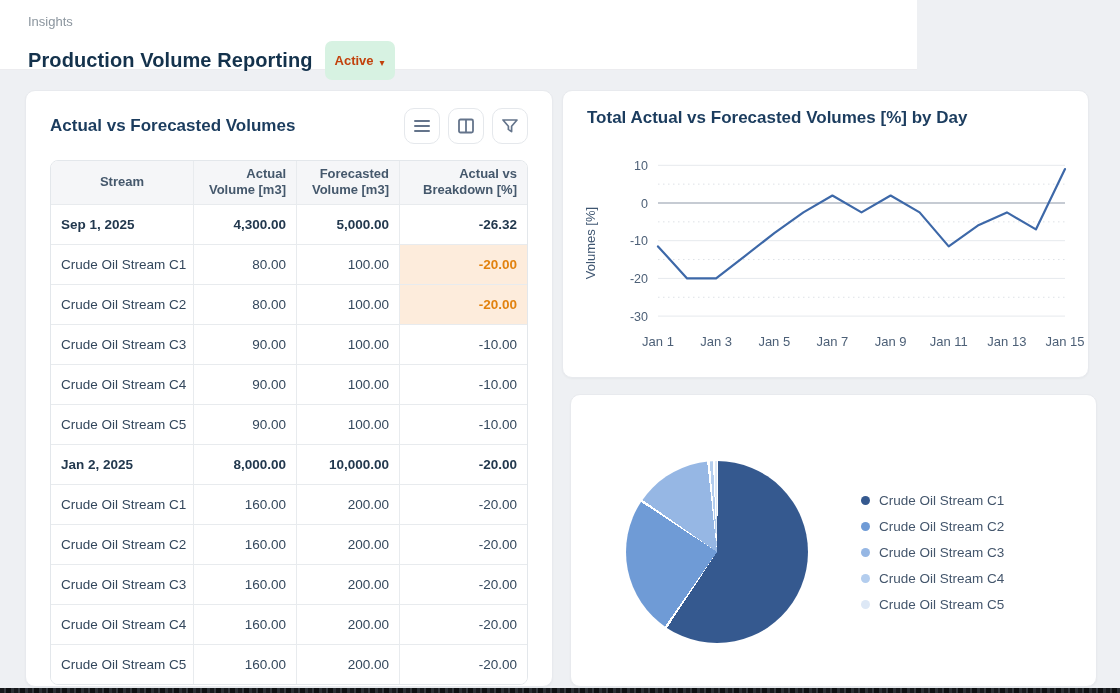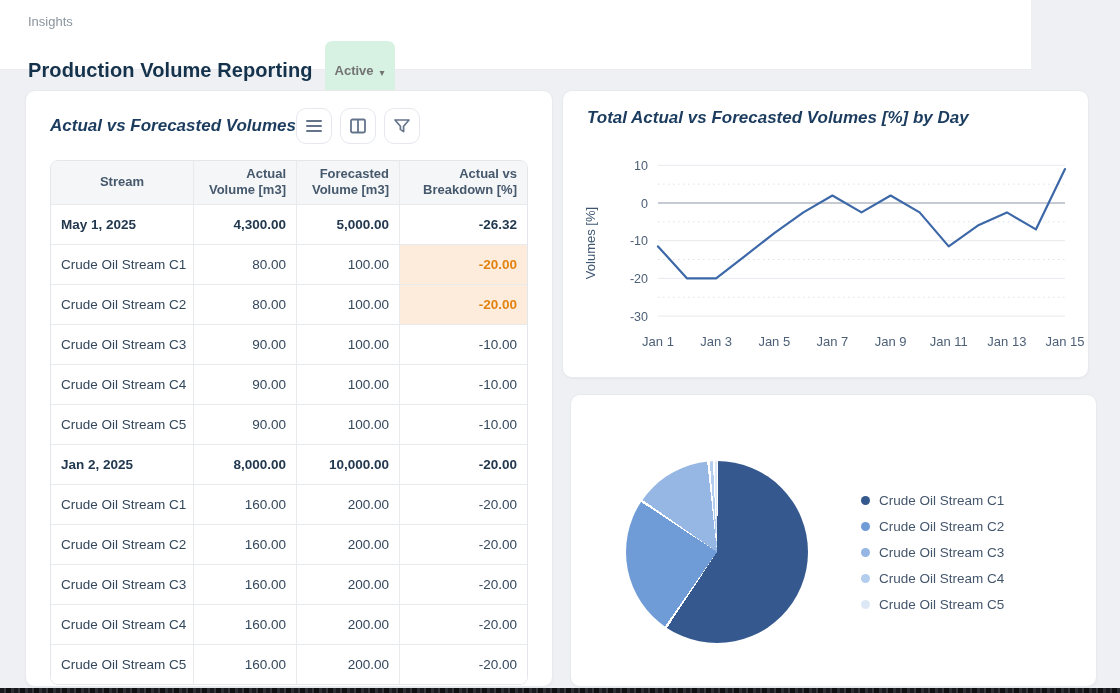--- a/index.html
+++ b/index.html
@@ -6,47 +6,46 @@
   html,body { width:1120px; height:693px; }
   body {
     position:relative;
     background:#eef0f3;
     font-family:"Liberation Sans","DejaVu Sans",sans-serif;
     overflow:hidden;
     color:#33475c;
   }
   
   .topbar {
-    position:absolute; left:0; top:0; width:1031px; height:70px;
+    position:absolute; left:0; top:0; width:917px; height:70px;
     background:#ffffff; border-bottom:1px solid #ececef;
     padding:14px 0 0 28px;
   }
   .breadcrumb { font-size:13px; color:#8b959e; line-height:1.3; }
   .title-row { display:flex; align-items:center; gap:12px; margin-top:10px; }
   .page-title { font-size:20px; font-weight:700; color:#14324c; letter-spacing:0.1px; }
   .status-badge {
     display:inline-flex; align-items:flex-end; gap:6px;
-    background:#d7f2e2; color:#737373;
+    background:#d7f2e2; color:#c2410c;
     font-size:13px; font-weight:700;
-    padding:22px 10px; border-radius:7px; cursor:pointer;
+    padding:12px 10px; border-radius:7px; cursor:pointer;
   }
   .status-badge .caret { font-size:10px; line-height:1; }
   
   .card {
     position:absolute; background:#fff;
     border:1px solid #e8eaee; border-radius:10px;
     box-shadow:0 1px 2px rgba(20,40,60,0.04);
   }
   #table-card { left:25px; top:90px; width:528px; height:597px; }
   #line-card  { left:562px; top:90px; width:527px; height:288px; }
   #pie-card   { left:570px; top:394px; width:527px; height:293px; }
   .card-head {
-    display:flex; justify-content:flex-start; align-items:center;
+    display:flex; justify-content:space-between; align-items:center;
     padding:17px 24px 13px 24px;
-    font-style:italic;
   }
   .card-title { font-size:17px; font-weight:700; color:#1b3c5e; }
   .toolbar { display:flex; gap:8px; }
   .icon-btn {
     width:36px; height:36px; background:#fff;
     border:1px solid #e5e8ec; border-radius:10px;
     display:flex; align-items:center; justify-content:center;
     cursor:pointer; padding:0;
   }
   .icon-btn svg { display:block; }
@@ -141,21 +140,21 @@
       <thead>
         <tr>
           <th><span>Stream</span></th>
           <th><span>Actual</span><br><span>Volume [m3]</span></th>
           <th><span>Forecasted</span><br><span>Volume [m3]</span></th>
           <th><span>Actual vs</span><br><span>Breakdown [%]</span></th>
         </tr>
       </thead>
       <tbody id="table-body">
           <tr class="date-row">
-            <td>May 1, 2025</td>
+            <td>Sep 1, 2025</td>
             <td>4,300.00</td>
             <td>5,000.00</td>
             <td>-26.32</td>
           </tr>
           <tr>
             <td>Crude Oil Stream C1</td>
             <td>80.00</td>
             <td>100.00</td>
             <td class="hl">-20.00</td>
           </tr>

